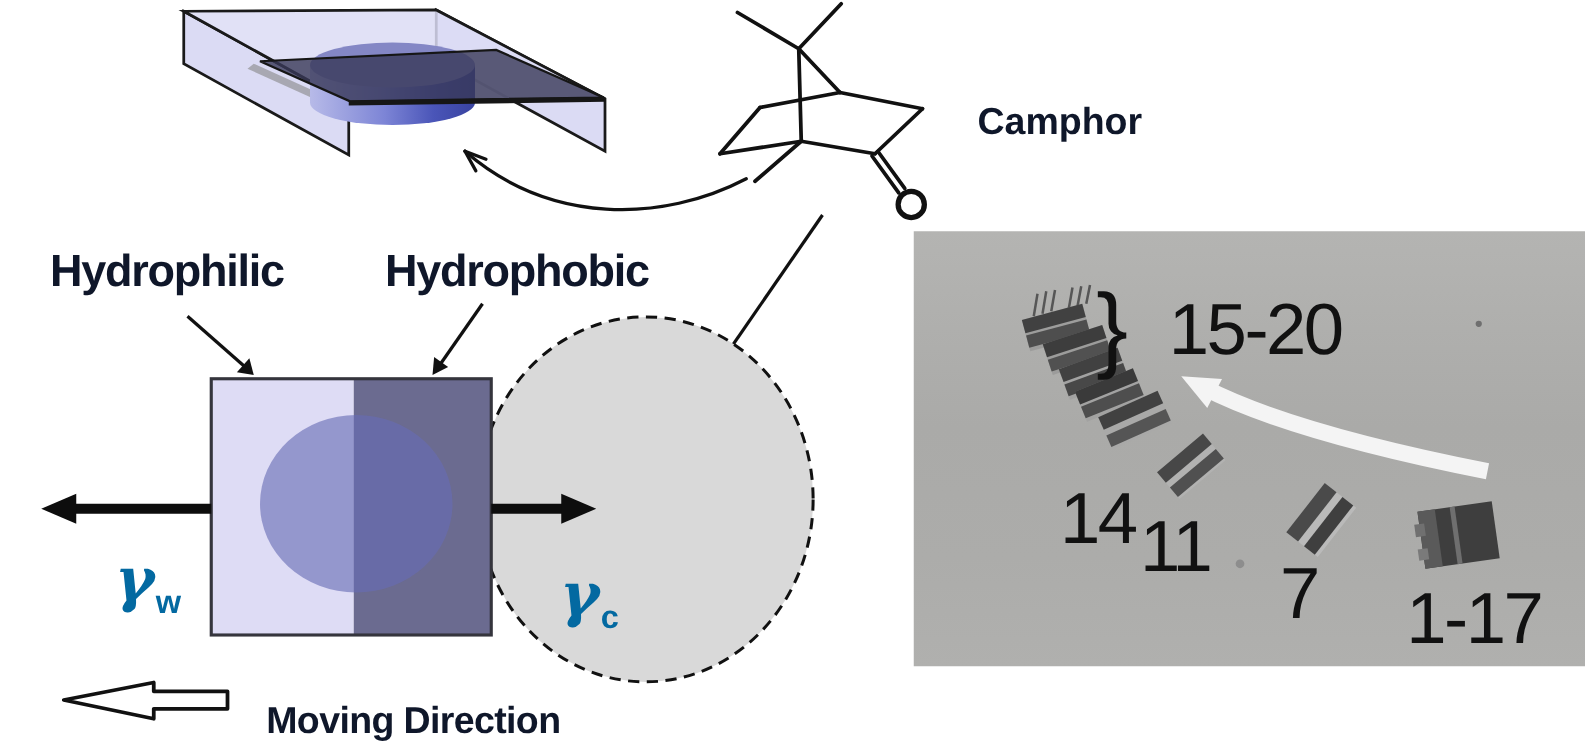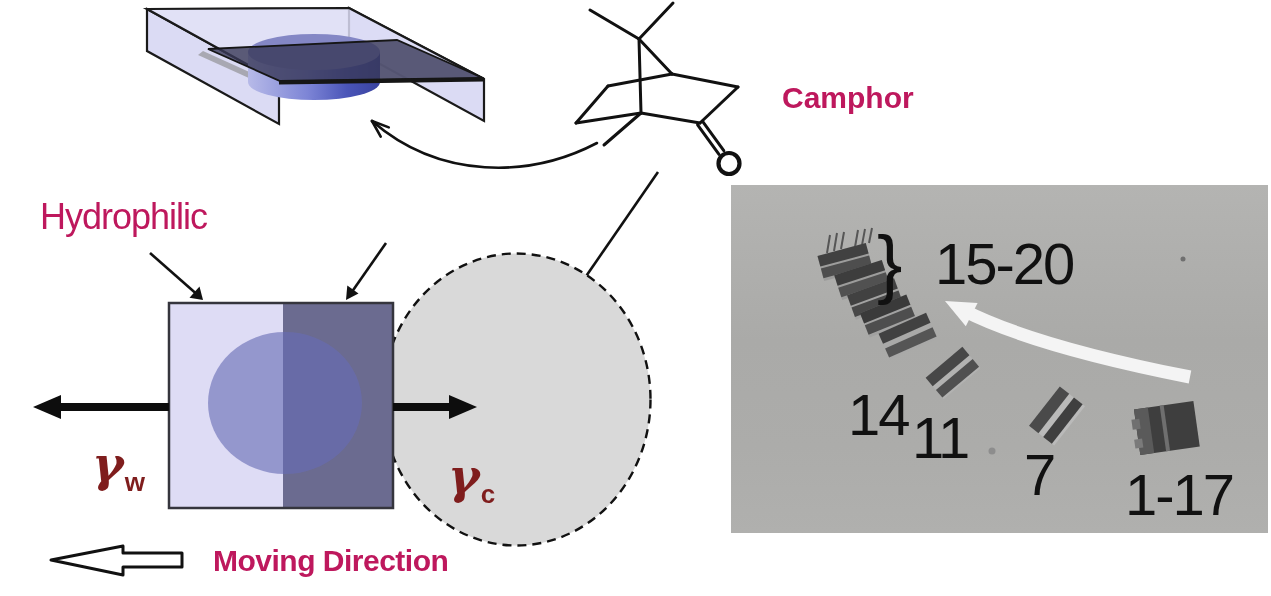--- a/index.html
+++ b/index.html
@@ -1,25 +1,25 @@
 <!DOCTYPE html>
 <html><head>
 <meta charset="utf-8">
 <style>
   html,body{margin:0;padding:0;background:#ffffff;}
   .canvas{
     position:relative;width:1271px;height:596px;background:#ffffff;
     font-family:"Liberation Sans",sans-serif;overflow:hidden;
   }
   .artwork{position:absolute;left:0;top:0;}
-  .lbl{position:absolute;color:#be185d;white-space:nowrap;line-height:1;}
-  .lbl-big{font-size:36px;font-weight:normal;letter-spacing:-1px;}
+  .lbl{position:absolute;color:#0f172a;white-space:nowrap;line-height:1;}
+  .lbl-big{font-size:36px;font-weight:bold;letter-spacing:-1px;}
   .lbl-camphor{font-size:30px;font-weight:bold;}
-  .lbl-moving{font-size:30px;font-weight:bold;letter-spacing:-0.5px;}
-  .gamma{position:absolute;color:#7f1d1d;}
+  .lbl-moving{font-size:30px;font-weight:bold;letter-spacing:-0.5px;margin-top:16px;}
+  .gamma{position:absolute;color:#0369a1;}
   .gamma .sym{font-family:"DejaVu Serif",serif;font-style:italic;font-size:48px;font-weight:bold;}
   .gamma .sub{font-family:"Liberation Sans",sans-serif;font-weight:bold;font-size:26px;position:relative;top:10px;left:1px;}
   .photo{
     position:absolute;left:731px;top:185px;width:537px;height:348px;
     background:linear-gradient(180deg,#b4b4b2 0%,#aaaaa8 45%,#acacaa 75%,#b0b0ae 100%);
     overflow:hidden;
   }
   .photo .lbl{color:#111111;font-weight:400;}
   .p-brace{font-size:76px;font-weight:400;}
   .p-num{font-size:58px;letter-spacing:-2px;text-align:center;}
@@ -113,20 +113,21 @@
     </g>
     <g>
       <line x1="386" y1="243" x2="349" y2="296" stroke="#111111" stroke-width="2.6"></line>
       <polygon points="346,300 358.5,293.5 347.3,285.6" fill="#111111"></polygon>
     </g>
 
     <path d="M51,560 L123,546 L123,553 L182,553 L182,567 L123,567 L123,575 Z" fill="#ffffff" stroke="#111111" stroke-width="3" stroke-linejoin="round"></path>
   </svg>
 
   <div class="lbl lbl-big" style="left:40px;top:199px;">Hydrophilic</div>
+  <div class="lbl lbl-big" style="left:308px;top:199px;">Hydrophobic</div>
   <div class="lbl lbl-camphor" style="left:782px;top:83px;">Camphor</div>
   <div class="gamma" style="left:92px;top:436px;">
     <span class="sym">γ</span><span class="sub">w</span>
   </div>
   <div class="gamma" style="left:448px;top:448px;">
     <span class="sym">γ</span><span class="sub">c</span>
   </div>
   <div class="lbl lbl-moving" style="left:213px;top:546px;">Moving Direction</div>
 
   <div class="photo">

